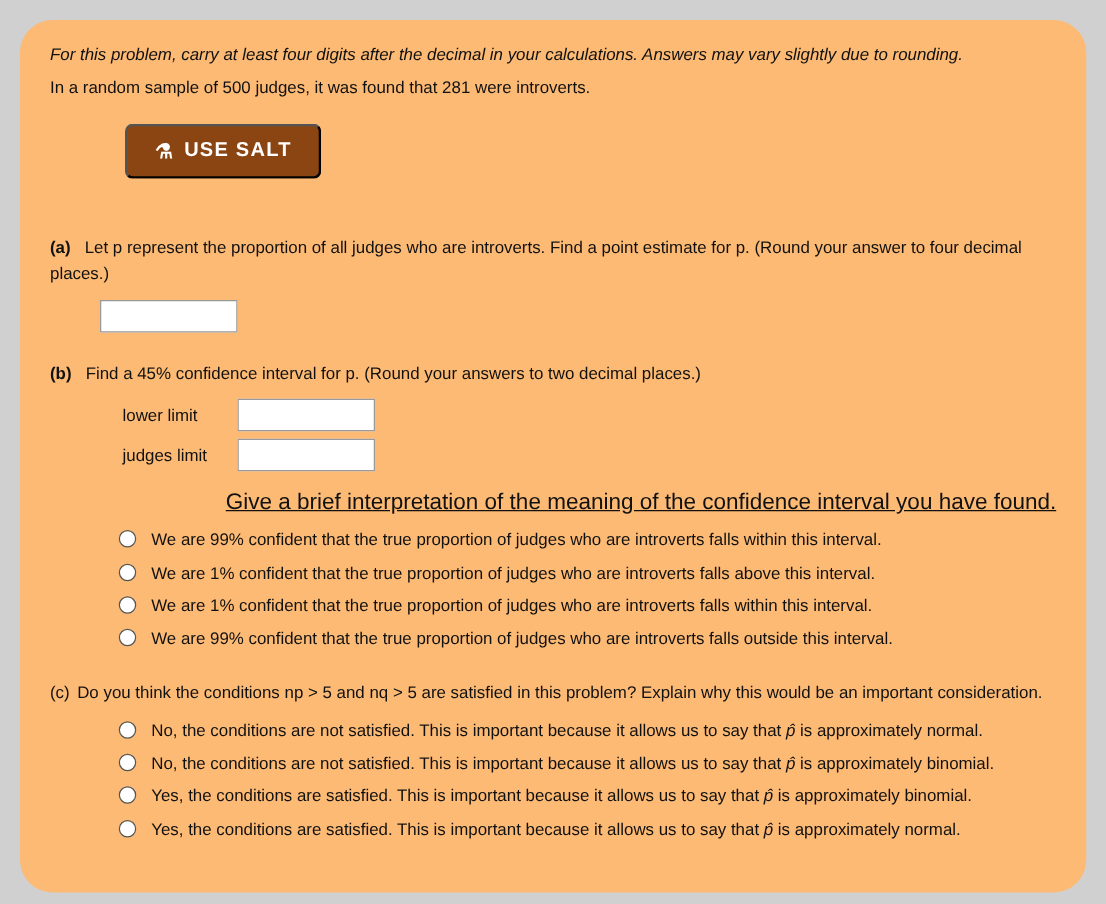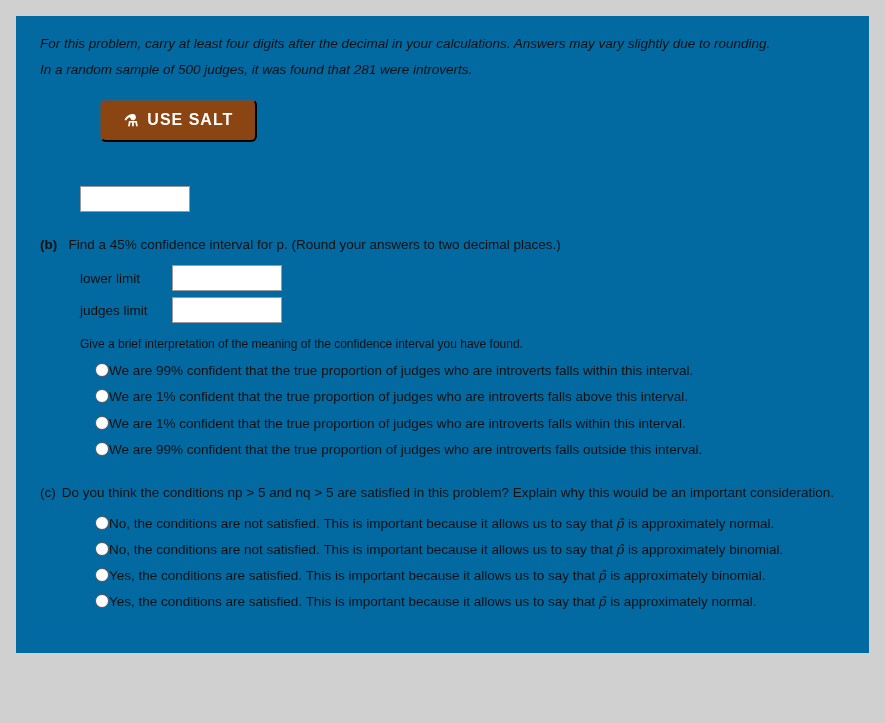--- a/index.html
+++ b/index.html
@@ -6,35 +6,35 @@
     body {
       background: #d0d0d0;
       font-family: Arial, sans-serif;
       font-size: 14px;
       color: #111;
       padding: 16px;
       min-height: 723px;
       width: 885px;
     }
     .page {
-      background: #0369a1;
+      background: #fdba74;
       padding: 18px 24px;
       max-width: 860px;
+      border-radius: 26px;
     }
     .intro-text {
       font-size: 13.5px;
       margin-bottom: 6px;
       line-height: 1.5;
       font-style: italic;
     }
     .sample-text {
       font-size: 13.5px;
       margin-bottom: 18px;
       line-height: 1.5;
-      font-style: italic;
     }
     .use-salt-btn {
       display: inline-flex;
       align-items: center;
       background: #8B4513;
       color: white;
       padding: 10px 22px;
       border-radius: 6px;
       font-size: 16px;
       font-weight: bold;
@@ -67,34 +67,36 @@
     }
     .input-row {
       margin-left: 40px;
       margin-top: 8px;
     }
     .limit-row {
       display: flex;
       align-items: center;
       gap: 12px;
       margin-bottom: 6px;
-      margin-left: 40px;
+      margin-left: 58px;
     }
     .limit-label {
       width: 80px;
       font-size: 13.5px;
     }
     .interp-text {
-      font-size: 12px;
+      font-size: 18px;
       margin: 14px 0 10px 40px;
+      text-decoration: underline;
+      text-align: right;
     }
     .radio-option {
       display: flex;
       align-items: flex-start;
-      gap: 0;
+      gap: 12px;
       margin-bottom: 6px;
       margin-left: 55px;
       font-size: 13.5px;
       line-height: 1.5;
     }
     .radio-circle {
       width: 14px;
       height: 14px;
       border: 1.5px solid #555;
       border-radius: 50%;
@@ -119,20 +121,25 @@
   <p class="sample-text">In a random sample of 500 judges, it was found that 281 were introverts.</p>
 
   <div style="margin-left: 60px; margin-bottom: 22px;">
     <button class="use-salt-btn">
       <span class="salt-icon">⚗</span>
       <span>USE SALT</span>
     </button>
   </div>
 
   <div class="section">
+    <div class="section-label">
+      <span class="part-letter">(a)</span>
+      &nbsp;
+      <span>Let p represent the proportion of all judges who are introverts. Find a point estimate for p. (Round your answer to four decimal places.)</span>
+    </div>
     <div class="input-row">
       <input class="input-box" type="text" style="">
     </div>
   </div>
 
   <div class="section">
     <div class="section-label">
       <span class="part-letter">(b)</span>
       &nbsp;
       <span>Find a 45% confidence interval for p. (Round your answers to two decimal places.)</span>

